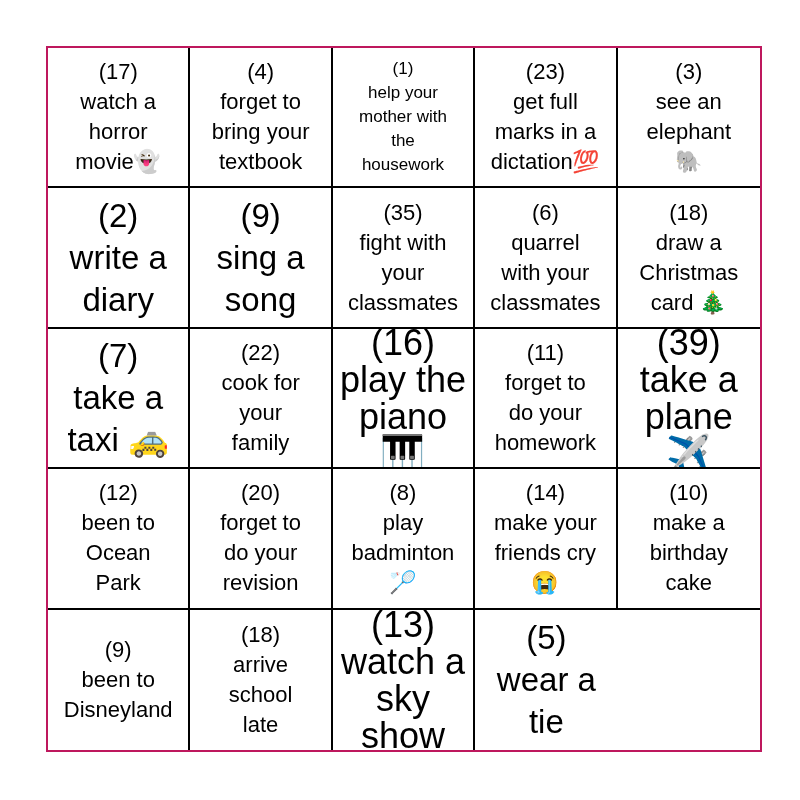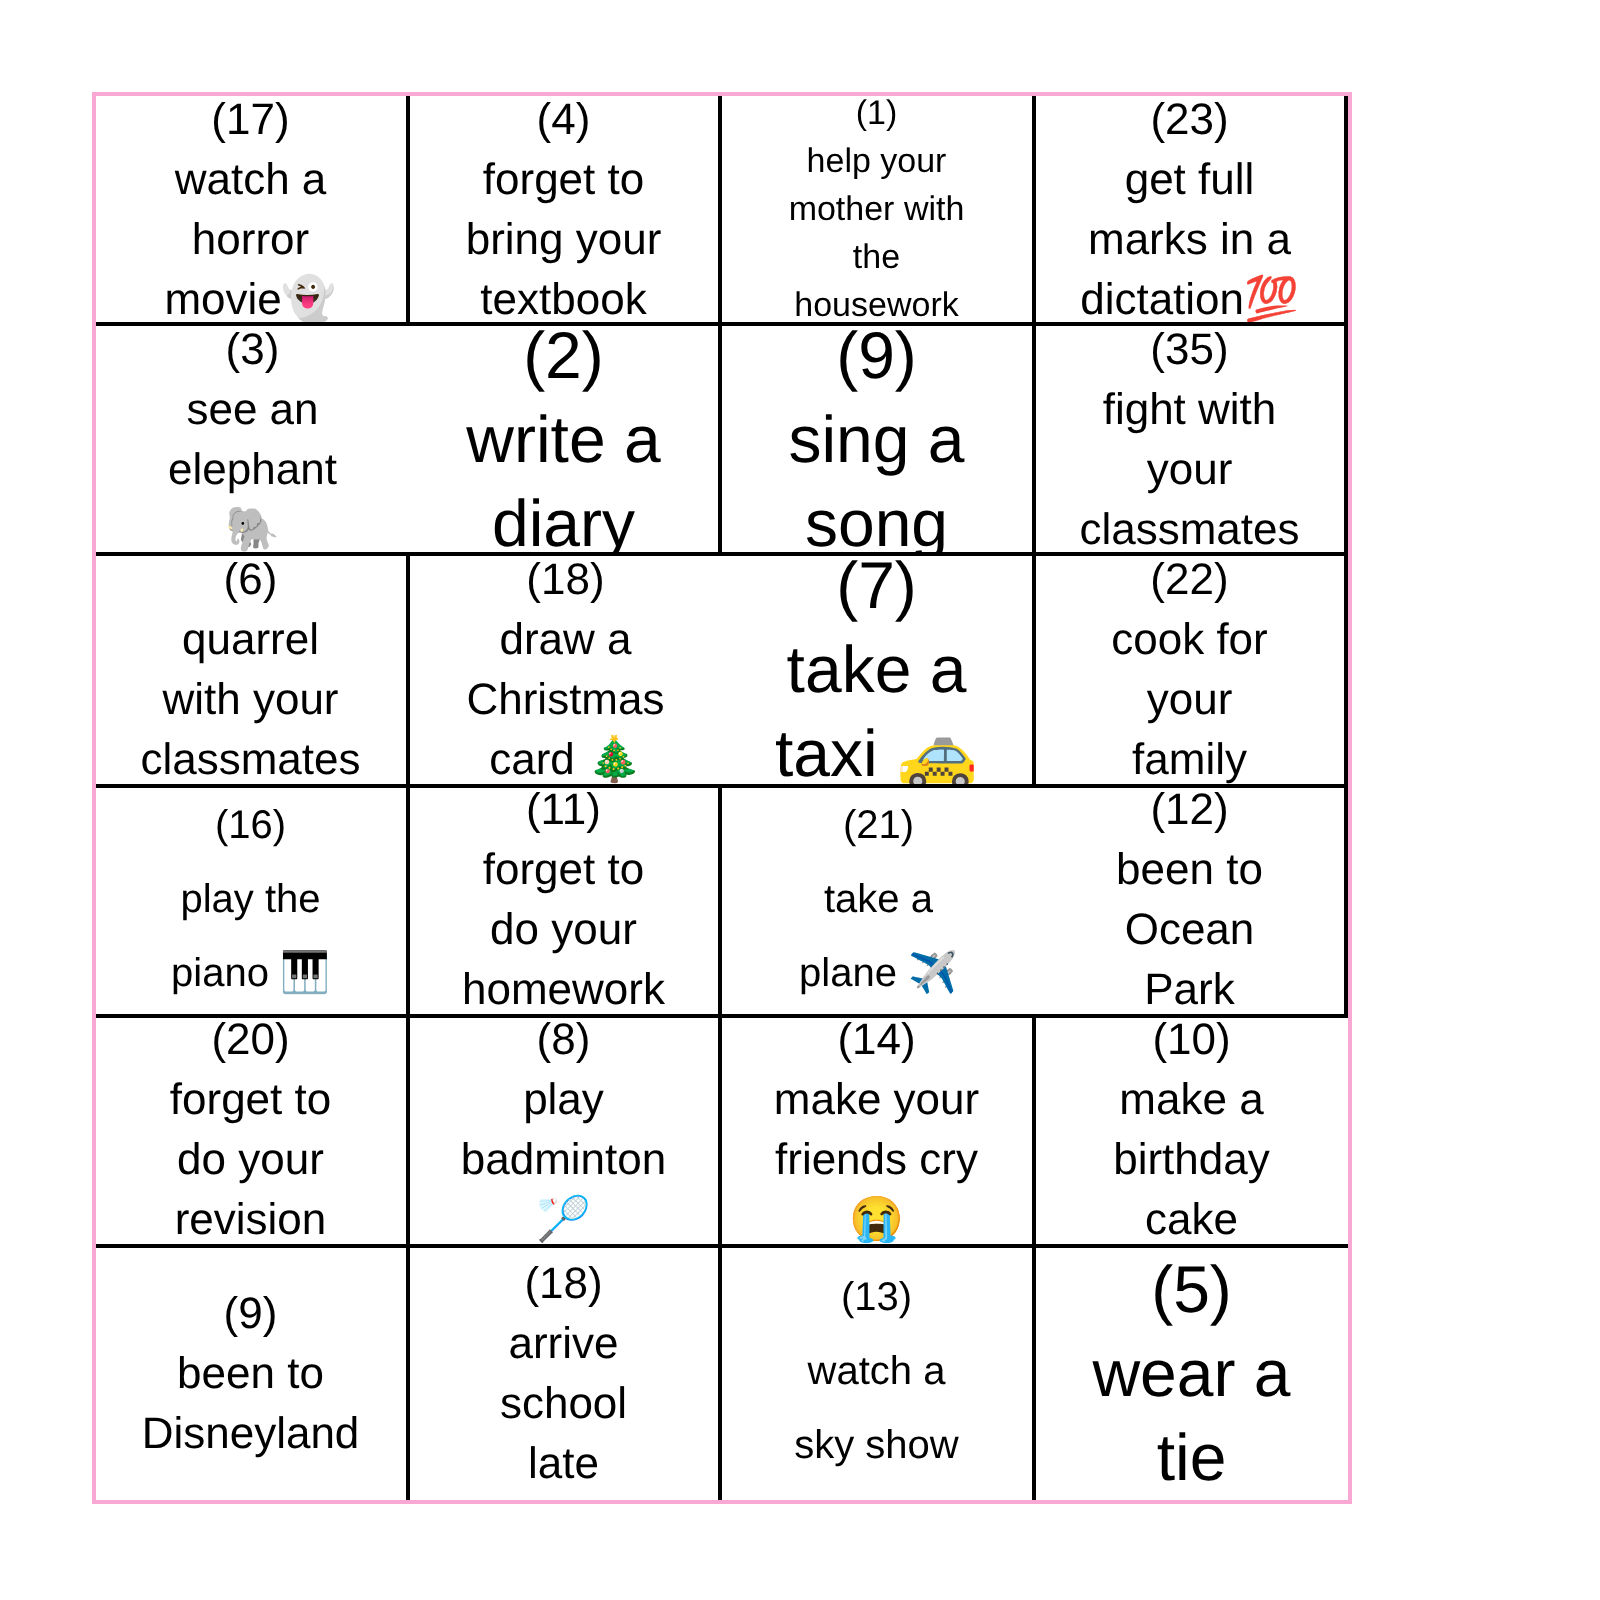--- a/index.html
+++ b/index.html
@@ -1,42 +1,42 @@
 <!DOCTYPE html>
 <html><head>
   <meta charset="utf-8">
   <style>
     html, body { margin: 0; padding: 0; background: #ffffff; }
     body { width: 800px; height: 800px; position: relative; overflow: hidden;
            font-family: "Liberation Sans", sans-serif; color: #000; }
     .board {
       position: absolute; left: 46px; top: 46px;
-      width: 630px; height: 706px;
+      width: 716px; height: 706px;
       display: grid;
-      grid-template-columns: repeat(4, 1fr);
+      grid-template-columns: repeat(5, 1fr);
       grid-template-rows: repeat(5, 1fr);
-      border: 2px solid #f9a8d4;
+      border: 2px solid #be185d;
       box-sizing: border-box;
     }
     .cell {
       border-right: 2px solid #000;
       border-bottom: 2px solid #000;
       display: flex; flex-direction: column;
       align-items: center; justify-content: center;
       text-align: center;
       overflow: hidden;
       box-sizing: border-box;
       padding: 0 2px;
     }
     .cell.col-last { border-right: none; }
     .cell.row-last { border-bottom: none; }
     .cell .txt { white-space: pre-line; }
     .s-xs { font-size: 17px; line-height: 24px; }
     .s-sm { font-size: 22px; line-height: 30px; }
-    .s-lg { font-size: 20px; line-height: 37px; }
+    .s-lg { font-size: 36px; line-height: 37px; }
     .s-xl { font-size: 33px; line-height: 42px; }
   </style>
 </head>
 <body>
 
 <div class="board">
 
   <div class="cell s-sm">
       <span class="txt">(17)
 watch a
@@ -114,21 +114,21 @@
 play the
 piano 🎹</span>
     </div>
   <div class="cell s-sm">
       <span class="txt">(11)
 forget to
 do your
 homework</span>
     </div>
   <div class="cell col-last s-lg">
-      <span class="txt">(21)
+      <span class="txt">(39)
 take a
 plane ✈️</span>
     </div>
 
   <div class="cell s-sm">
       <span class="txt">(12)
 been to
 Ocean
 Park</span>
     </div>

